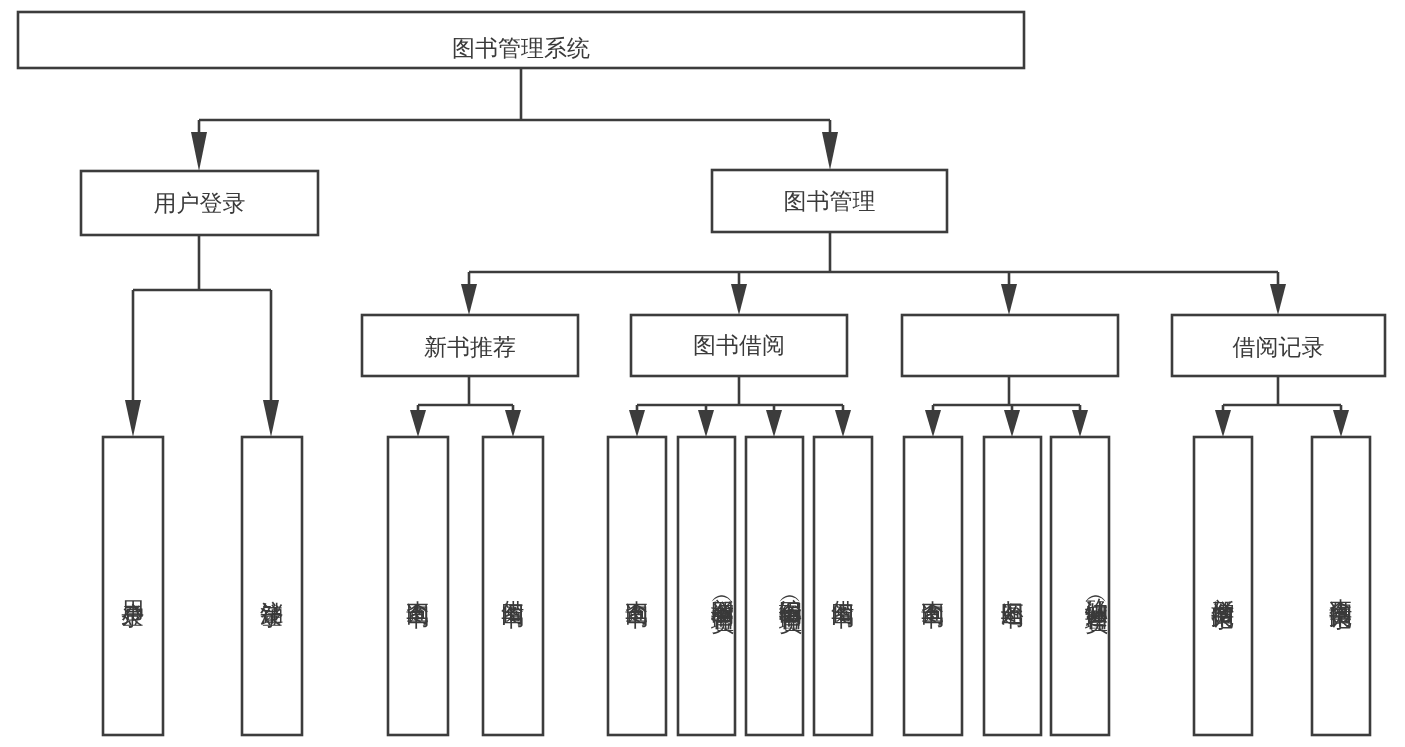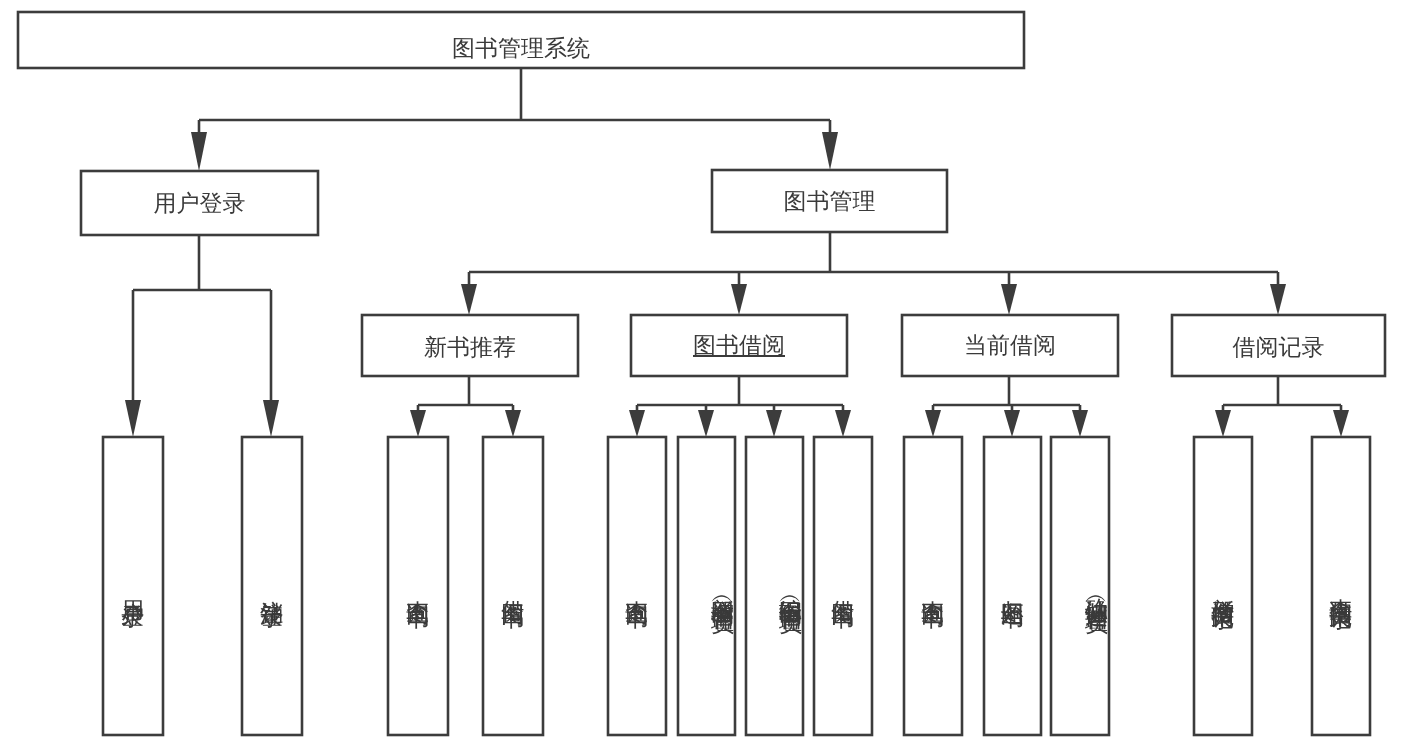--- a/index.html
+++ b/index.html
@@ -175,22 +175,21 @@
     <rect class="node-box" x="1312" y="437" width="58" height="298"></rect>
 
   </svg>
 
   <div class="hlabel-holder" style="left:18px; top:12px; width:1006px; height:72px;font-family:Liberation Serif, serif;">图书管理系统</div>
 
   <div class="hlabel-holder" style="left:81px; top:171px; width:237px; height:64px;">用户登录</div>
   <div class="hlabel-holder" style="left:712px; top:170px; width:235px; height:62px;text-align:right;">图书管理</div>
 
   <div class="hlabel-holder" style="left:362px; top:315px; width:216px; height:64px;">新书推荐</div>
-  <div class="hlabel-holder" style="left:631px; top:315px; width:216px; height:61px;text-decoration:underline;">图书借阅</div>
-  <div class="hlabel-holder" style="left:902px; top:315px; width:216px; height:61px;">当前借阅</div>
+  <div class="hlabel-holder" style="left:631px; top:315px; width:216px; height:61px;">图书借阅</div>
   <div class="hlabel-holder" style="left:1172px; top:315px; width:213px; height:64px;">借阅记录</div>
 
   <div class="vlabel-holder" style="left:103px; top:437px; width:60px; height:298px;">用户登录</div>
   <div class="vlabel-holder" style="left:242px; top:437px; width:60px; height:298px;">注销登录</div>
 
   <div class="vlabel-holder" style="left:388px; top:437px; width:60px; height:298px;">查询图书</div>
   <div class="vlabel-holder" style="left:483px; top:437px; width:60px; height:298px;">借阅图书</div>
 
   <div class="vlabel-holder" style="left:608px; top:437px; width:58px; height:298px;">查询图书</div>
   <div class="vlabel-holder" style="left:678px; top:437px; width:57px; height:298px; align-items:flex-start; padding-top:6px; box-sizing:border-box;">新增图书（管理员）</div>

